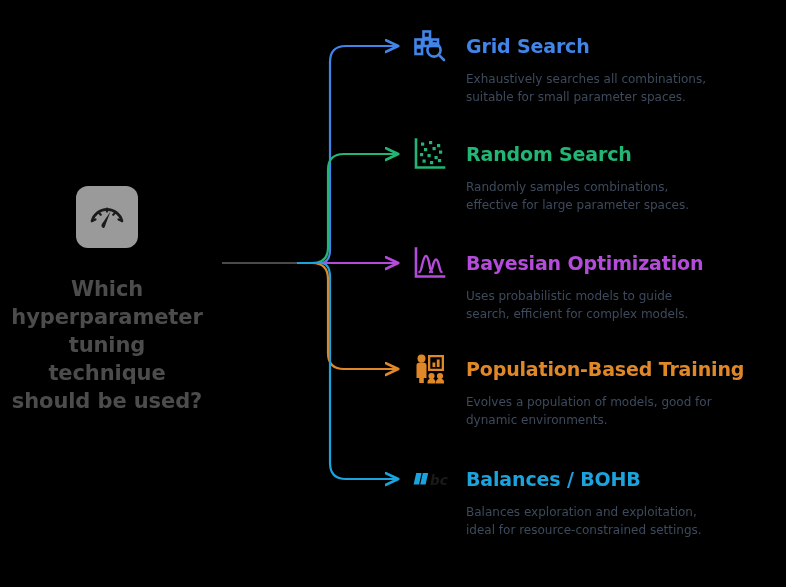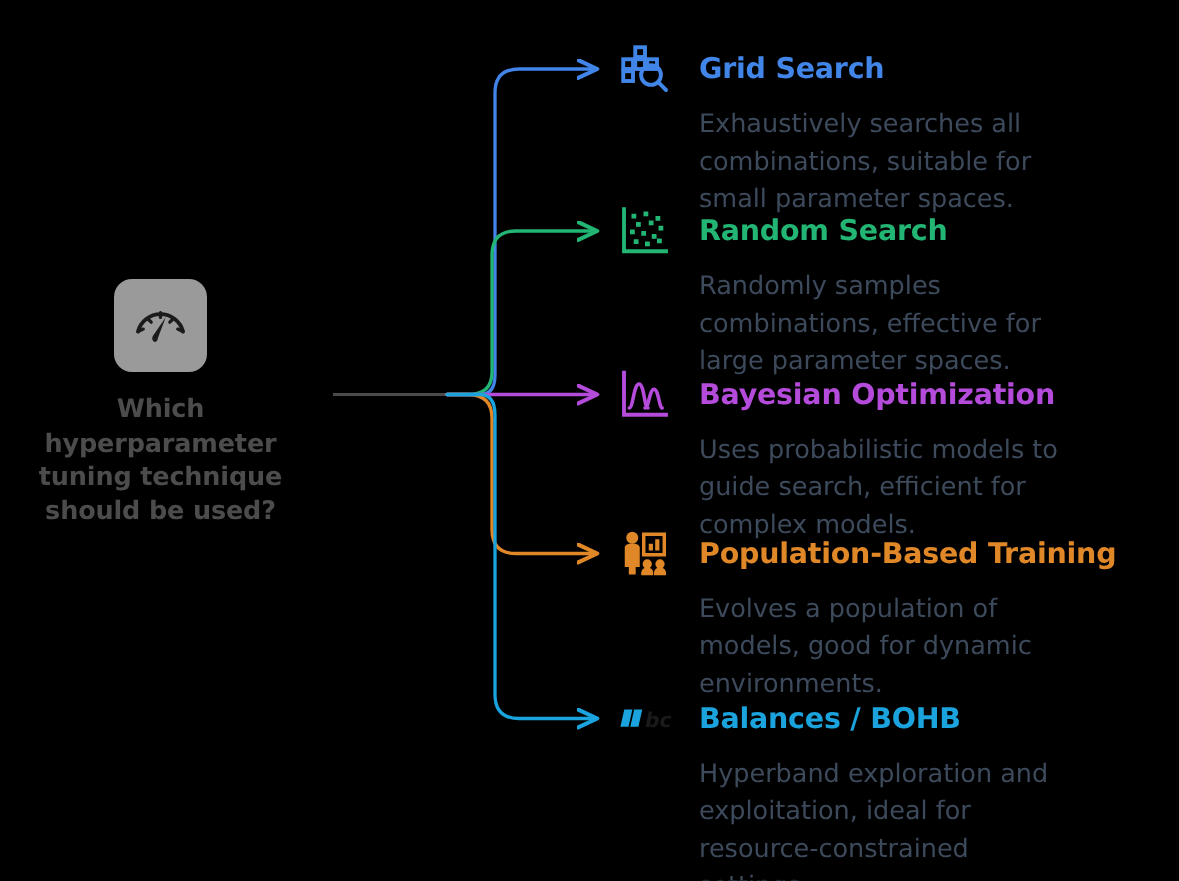--- a/index.html
+++ b/index.html
@@ -36,23 +36,23 @@
   #root-icon-box {
     width: 62px;
     height: 62px;
     border-radius: 12px;
     background: #9a9a9a;
     display: flex;
     align-items: center;
     justify-content: center;
   }
   #root-label {
-    margin-top: 14px;
+    margin-top: 28px;
     text-align: center;
-    font-size: 17px;
+    font-size: 21px;
     font-weight: bold;
     line-height: 1.33;
     color: #4c4c4c;
     letter-spacing: -0.1px;
   }
 
   
   .branch {
     position: absolute;
     left: 410px;
@@ -75,21 +75,21 @@
   .branch-title {
     margin-left: 16px;
     font-size: 19px;
     font-weight: bold;
     letter-spacing: -0.15px;
     white-space: nowrap;
   }
   .branch-desc {
     margin-left: 56px;
     margin-top: 5px;
-    font-size: 17px;
+    font-size: 12px;
     line-height: 1.48;
     color: #3d4a5c;
     max-width: 252px;
   }
 
   .c-blue   { color: #4285e8; }
   .c-green  { color: #22b573; }
   .c-purple { color: #b44bdb; }
   .c-orange { color: #e08828; }
   .c-cyan   { color: #1aa3dd; }
@@ -234,14 +234,14 @@
       <svg width="36" height="24" viewBox="0 0 36 24" xmlns="http://www.w3.org/2000/svg">
         <g fill="#1aa3dd">
           <path d="M4.2,6 L9.6,6 L7.0,17.5 L1.6,17.5 Z"></path>
           <path d="M10.8,6 L16.2,6 L13.6,17.5 L8.2,17.5 Z"></path>
         </g>
         <text x="18" y="17.6" font-family="DejaVu Sans, sans-serif" font-size="13.5" font-weight="bold" fill="#1a1a1a">bc</text>
       </svg>
     </span>
     <span class="branch-title c-cyan">Balances / BOHB</span>
   </div>
-  <div class="branch-desc">Hyperband exploration and exploitation, ideal for resource-constrained settings.</div>
+  <div class="branch-desc">Balances exploration and exploitation, ideal for resource-constrained settings.</div>
 </div>
 
 </body></html>

